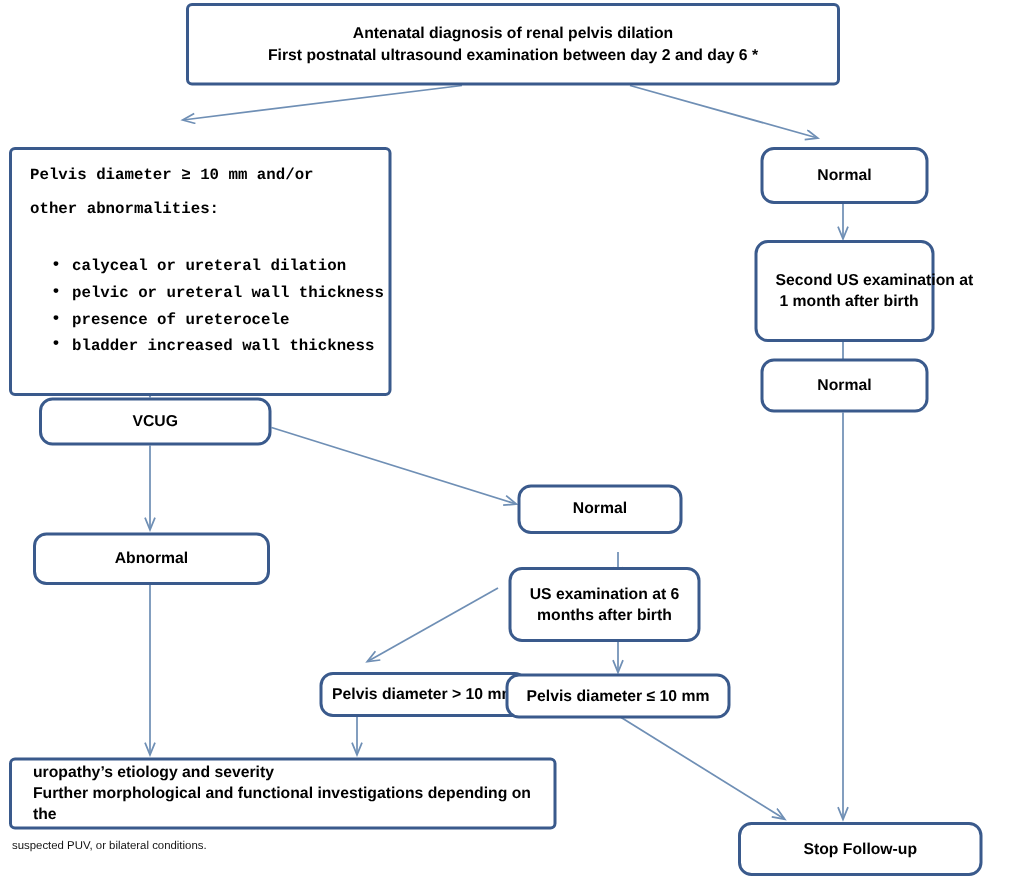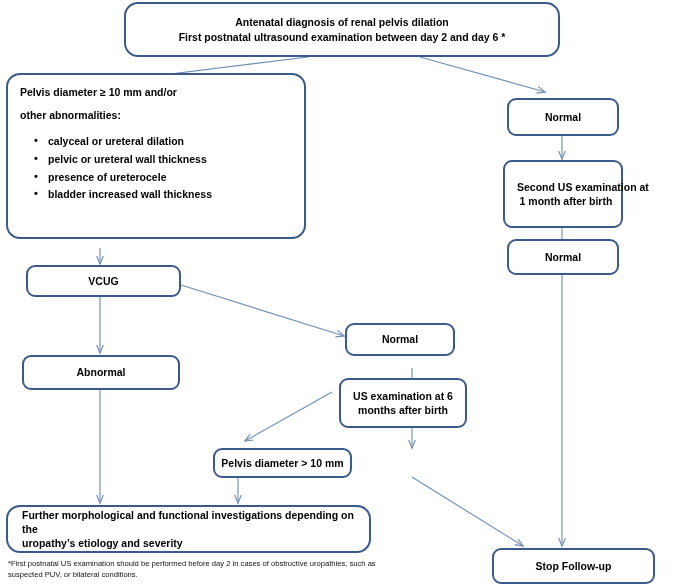--- a/index.html
+++ b/index.html
@@ -48,27 +48,27 @@
     align-items: flex-start;
     padding: 10px 12px;
   }
   .node .lines {
     width: 100%;
   }
   .node .lines div {
     white-space: nowrap;
   }
   .big-box {
-    border-radius: 14px;
+    border-radius: 4px;
   }
   .crit-head {
     margin-bottom: 9px;
   }
   .crit-sub {
-    margin-bottom: 12px;
+    margin-bottom: 24px;
   }
   ul.crit-list {
     margin: 0;
     padding: 0 0 0 14px;
     list-style: none;
   }
   ul.crit-list li {
     position: relative;
     padding-left: 14px;
     margin-bottom: 3.5px;
@@ -139,21 +139,21 @@
     </g>
   </svg>
 
   <div class="node big-box" style="left:124px; top:2px; width:436px; height:55px;">
     <div class="lines">
       <div>Antenatal diagnosis of renal pelvis dilation</div>
       <div>First postnatal ultrasound examination between day 2 and day 6 *</div>
     </div>
   </div>
 
-  <div class="node big-box left-align" style="left:6px; top:73px; width:300px; height:166px;">
+  <div class="node big-box left-align" style="left:6px; top:98px; width:255px; height:166px;font-family:Liberation Mono, monospace;">
     <div class="lines">
       <div class="crit-head">Pelvis diameter ≥ 10 mm and/or</div>
       <div class="crit-sub">other abnormalities:</div>
       <ul class="crit-list">
         <li>calyceal or ureteral dilation</li>
         <li>pelvic or ureteral wall thickness</li>
         <li>presence of ureterocele</li>
         <li>bladder increased wall thickness</li>
       </ul>
     </div>
@@ -202,32 +202,36 @@
       <div>months after birth</div>
     </div>
   </div>
 
   <div class="node" style="left:169px; top:448px; width:139px; height:30px;margin-left:44px;">
     <div class="lines">
       <div>Pelvis diameter &gt; 10 mm</div>
     </div>
   </div>
 
+  <div class="node" style="left:337px; top:449px; width:150px; height:30px;">
+    <div class="lines">
+      <div>Pelvis diameter  ≤ 10 mm</div>
+    </div>
+  </div>
 
   <div class="node big-box wide-text" style="left:6px; top:505px; width:365px; height:48px;">
     <div class="lines">
+      <div>uropathy’s etiology and severity</div>
       <div>Further morphological and functional investigations depending on the</div>
-      <div>uropathy’s etiology and severity</div>
     </div>
   </div>
 
   <div class="node" style="left:492px; top:548px; width:163px; height:36px;">
     <div class="lines">
       <div>Stop Follow-up</div>
     </div>
   </div>
 
   <div id="footnote">
-    <div>*First postnatal US examination should be performed before day 2 in cases of obstructive uropathies, such as</div>
     <div>suspected PUV, or bilateral conditions.</div>
   </div>
 
 </div>
 
 </body></html>

